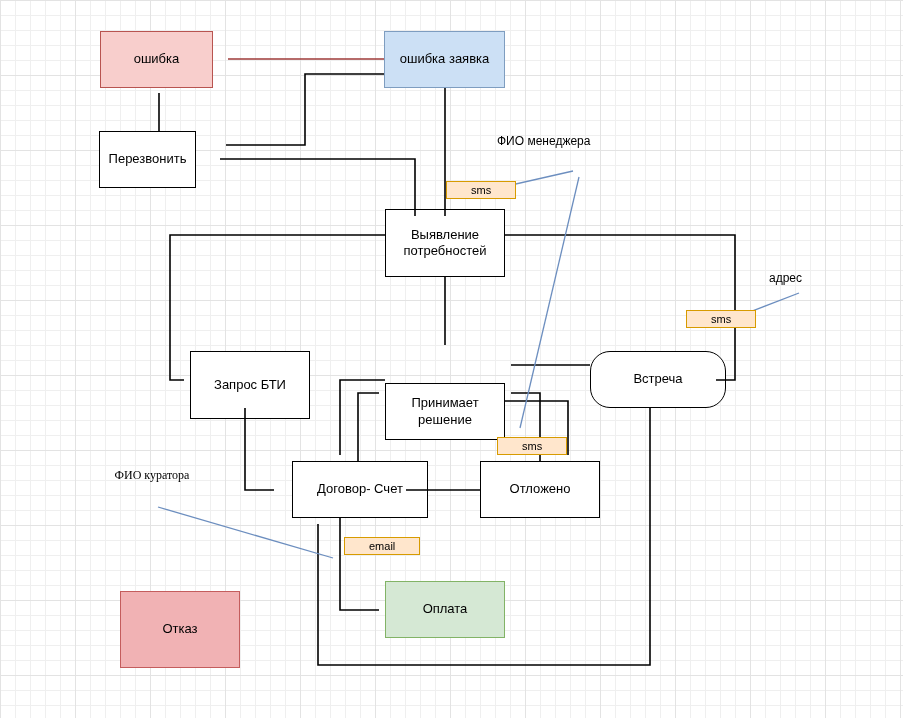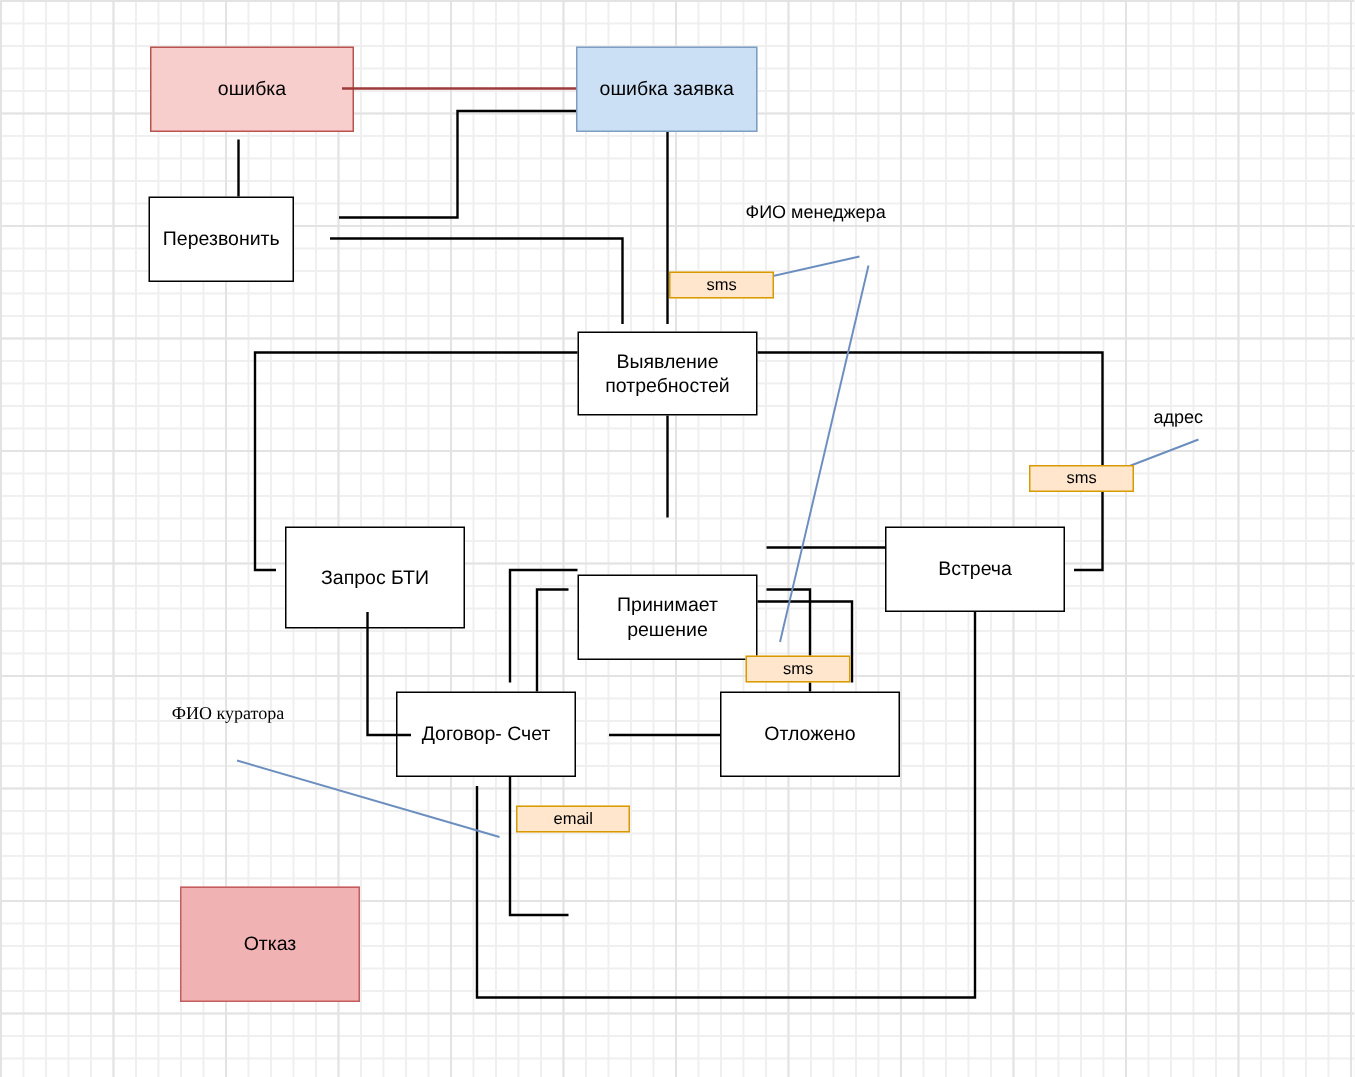--- a/index.html
+++ b/index.html
@@ -93,29 +93,30 @@
     <path class="flow" d="M 480 490 L 406 490" marker-end="url(#arrow-black)"></path>
     <path class="flow" d="M 340 518 L 340 610 L 379 610" marker-end="url(#arrow-black)"></path>
     <path class="flow" d="M 650 408 L 650 665 L 318 665 L 318 524" marker-end="url(#arrow-black)"></path>
 
     <path class="flow-note" d="M 573 171 L 498 188" marker-end="url(#arrow-blue)"></path>
     <path class="flow-note" d="M 579 177 L 520 428" marker-end="url(#arrow-blue)"></path>
     <path class="flow-note" d="M 799 293 L 734 318" marker-end="url(#arrow-blue)"></path>
     <path class="flow-note" d="M 158 507 L 333 558" marker-end="url(#arrow-blue)"></path>
   </svg>
 
-  <div class="node n-pink" style="left:100px;top:31px;width:136px;height:57px;">ошибка</div>
+  <div class="node n-pink" style="left:100px;top:31px;width:113px;height:57px;">ошибка</div>
   <div class="node n-blue" style="left:384px;top:31px;width:121px;height:57px;">ошибка заявка</div>
   <div class="node" style="left:99px;top:131px;width:97px;height:57px;">Перезвонить</div>
-  <div class="node" style="left:385px;top:221px;width:120px;height:56px;">Выявление потребностей</div>
+  <div class="node" style="left:385px;top:209px;width:120px;height:68px;">Выявление потребностей</div>
   <div class="node" style="left:190px;top:351px;width:120px;height:68px;">Запрос БТИ</div>
   <div class="node" style="left:385px;top:351px;width:120px;height:57px;margin-top:32px;">Принимает решение</div>
-  <div class="node" style="left:590px;top:351px;width:120px;height:57px;">Встреча</div>
-  <div class="node" style="left:264px;top:461px;width:120px;height:57px;">Договор- Счет</div>
+  <div class="node" style="left:590px;top:351px;width:136px;height:57px;border-radius:20px;">Встреча</div>
+  <div class="node" style="left:292px;top:461px;width:136px;height:57px;">Договор- Счет</div>
   <div class="node" style="left:480px;top:461px;width:120px;height:57px;">Отложено</div>
+  <div class="node n-green" style="left:385px;top:581px;width:120px;height:57px;">Оплата</div>
   <div class="node n-pink2" style="left:120px;top:591px;width:120px;height:77px;">Отказ</div>
 
   <div class="tag" style="left:446px;top:181px;">sms</div>
   <div class="tag" style="left:686px;top:310px;">sms</div>
   <div class="tag" style="left:497px;top:437px;">sms</div>
   <div class="tag" style="left:344px;top:537px;">email</div>
 
   <div class="note" style="left:497px;top:134px;">ФИО менеджера</div>
   <div class="note" style="left:769px;top:271px;">адрес</div>
   <div class="note center" style="left:110px;top:468px;width:84px;">ФИО куратора</div>

